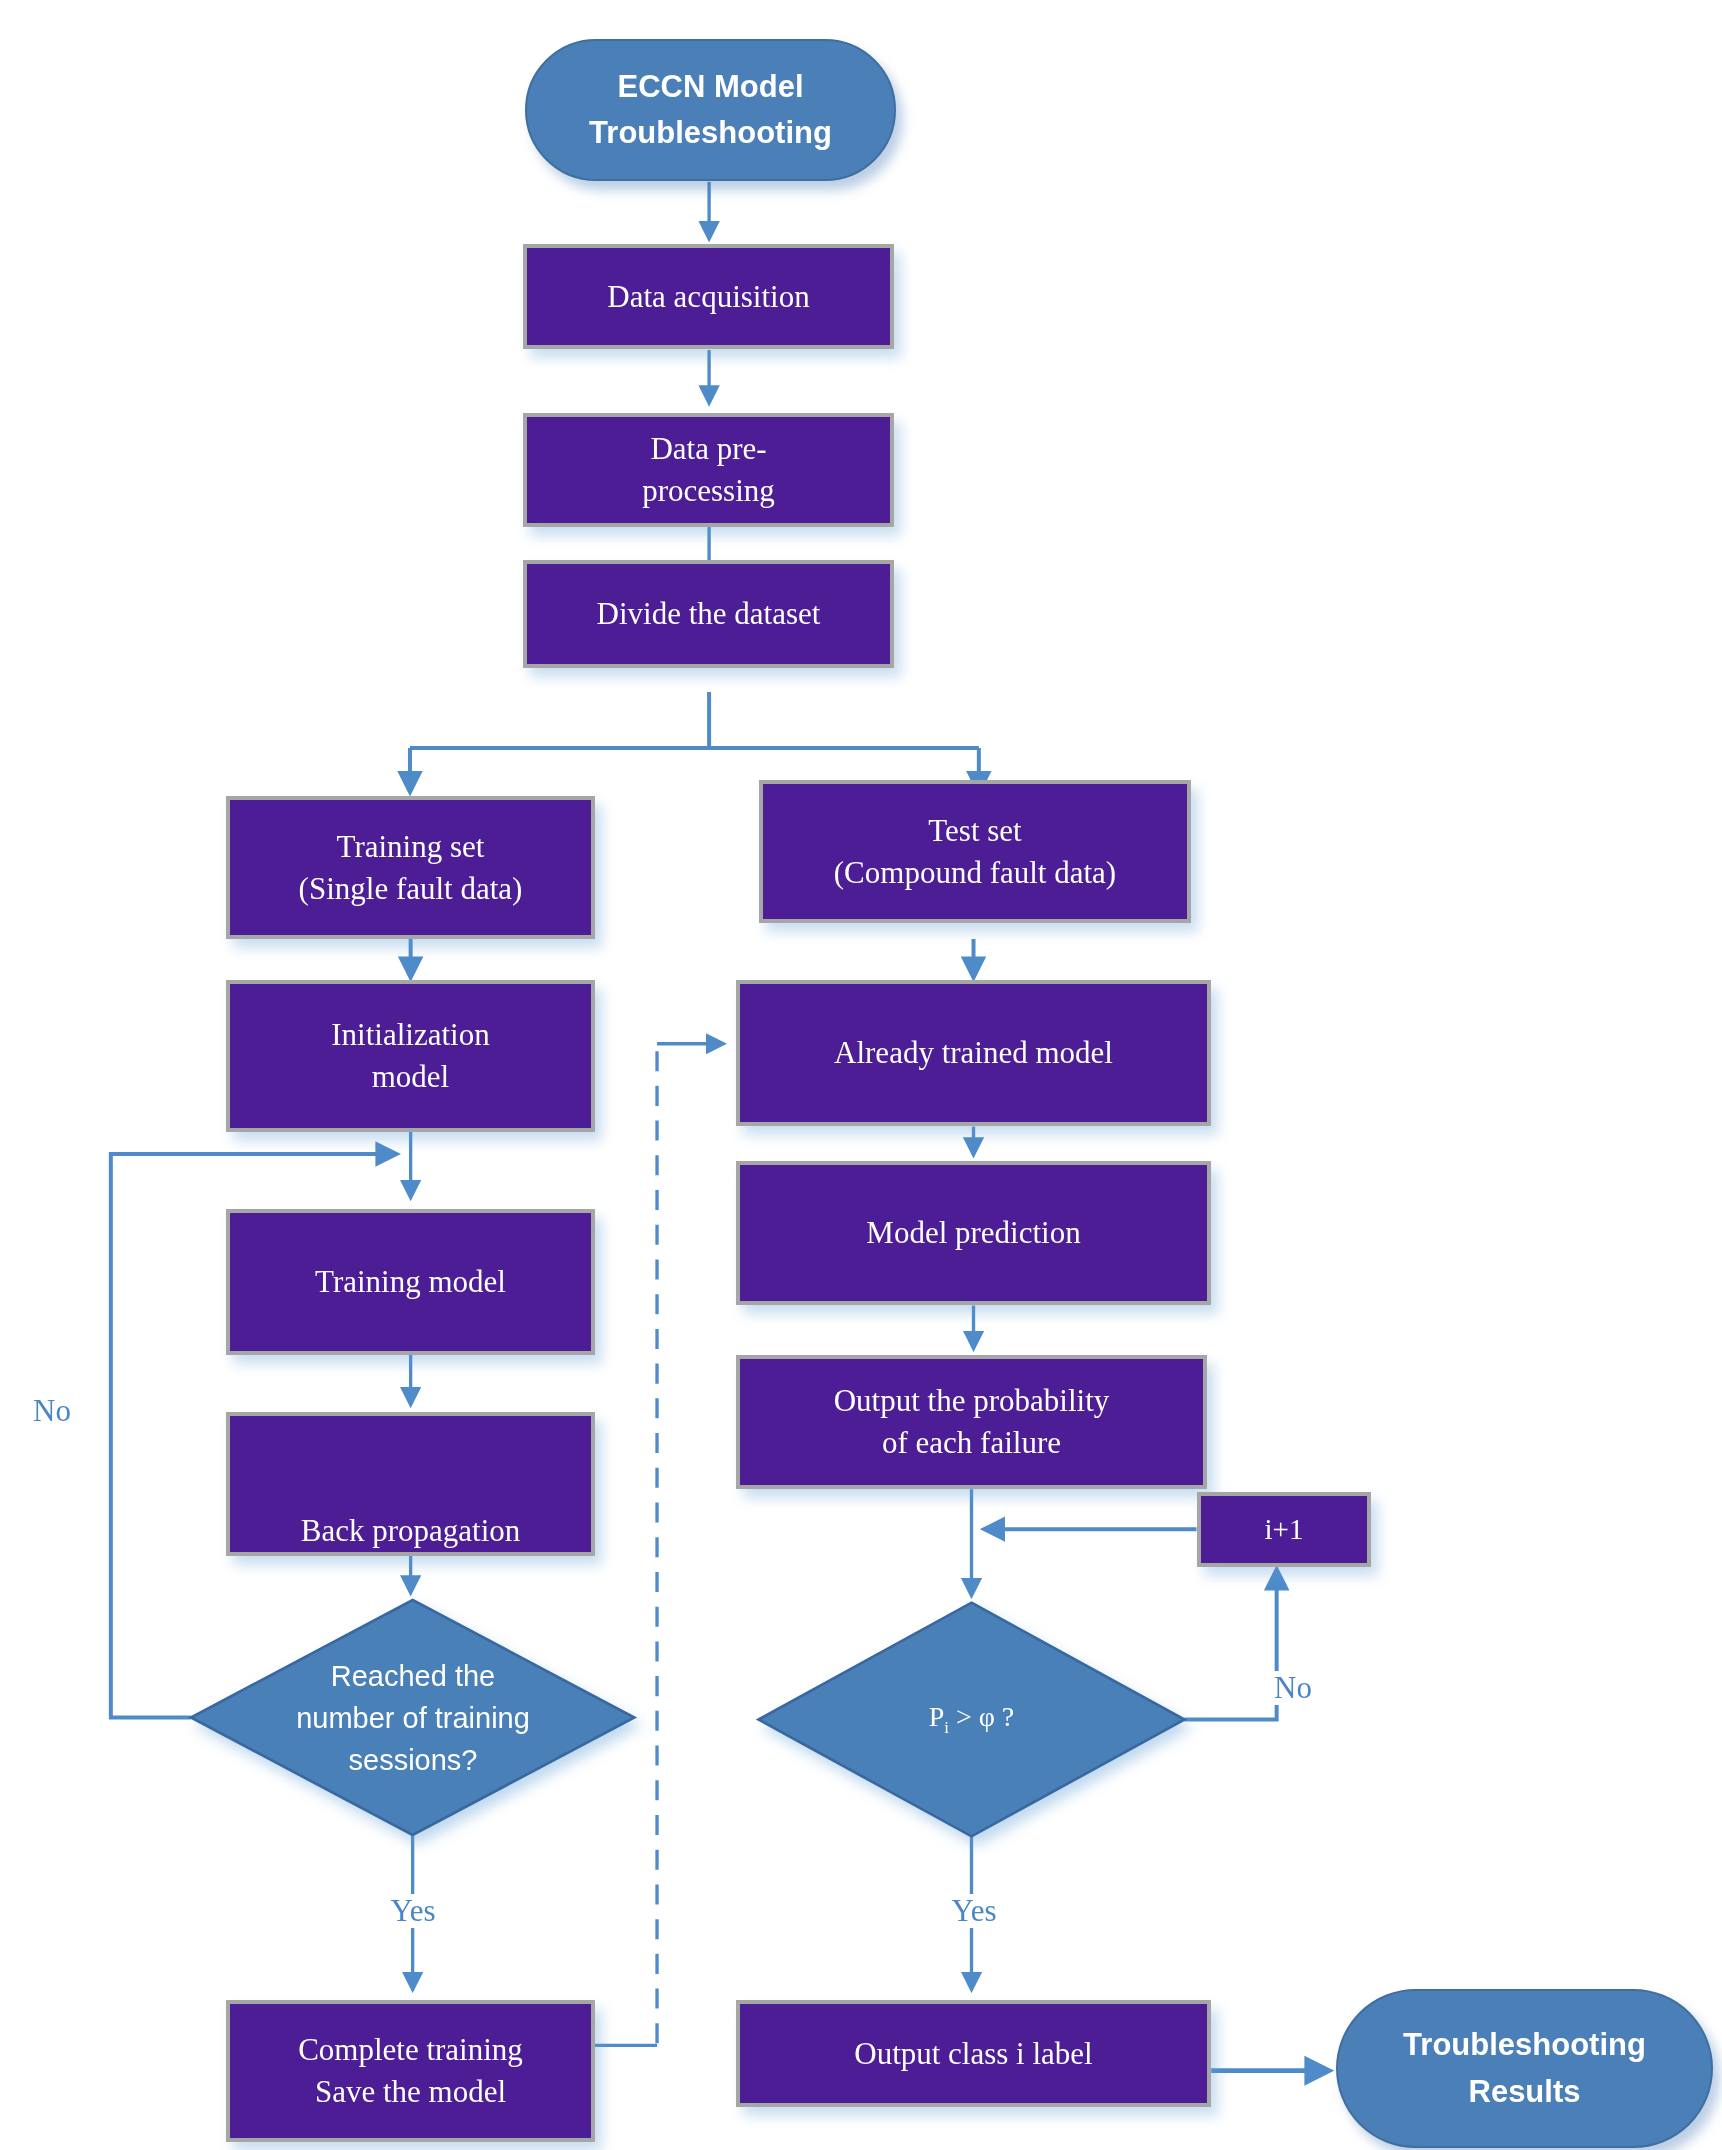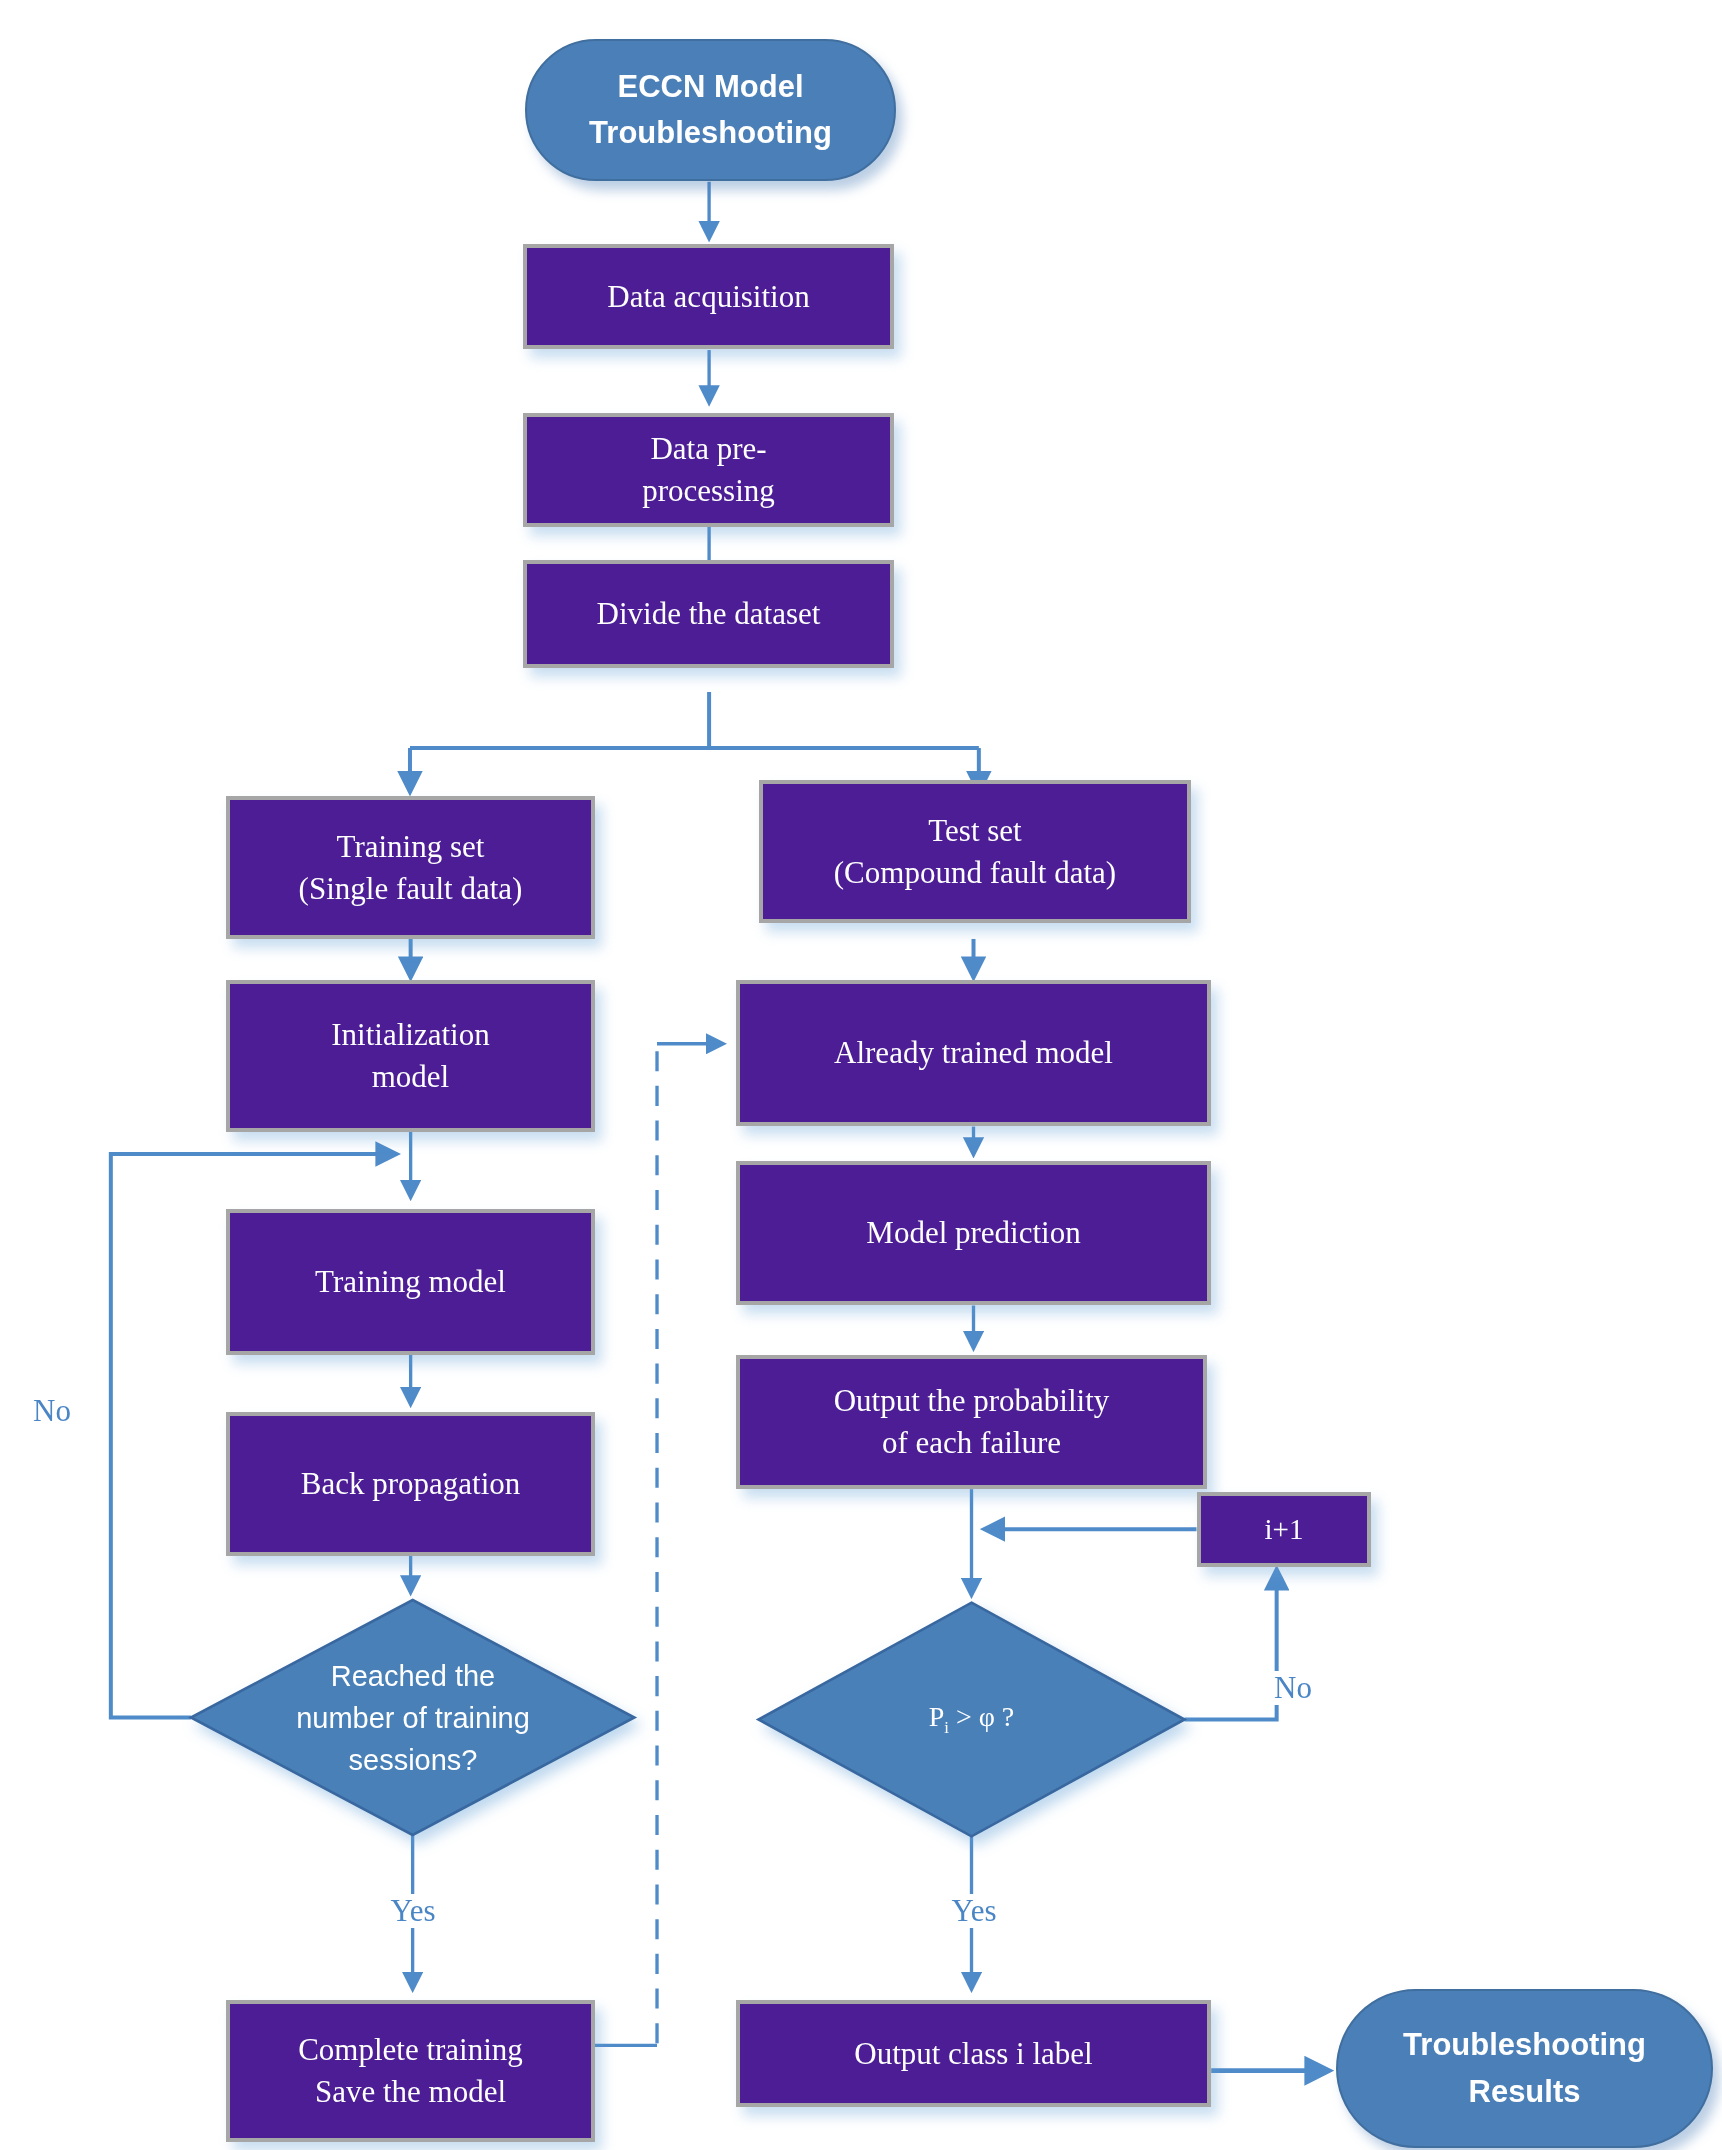--- a/index.html
+++ b/index.html
@@ -95,21 +95,21 @@
 
   <div class="node box" style="left:226px;top:980px;width:369px;height:152px;">
     <div>Initialization</div>
     <div>model</div>
   </div>
 
   <div class="node box" style="left:226px;top:1209px;width:369px;height:146px;">
     <div>Training model</div>
   </div>
 
-  <div class="node box" style="left:226px;top:1412px;width:369px;height:144px;">
+  <div class="node box" style="left:226px;top:1412px;width:369px;height:144px;justify-content:flex-end;">
     <div>Back propagation</div>
   </div>
 
   <div class="dia-text sans" style="left:246px;top:1623px;width:334px;height:190px;">
     <div>Reached the</div>
     <div>number of training</div>
     <div>sessions?</div>
   </div>
 
   <div class="node box" style="left:226px;top:2000px;width:369px;height:142px;">

